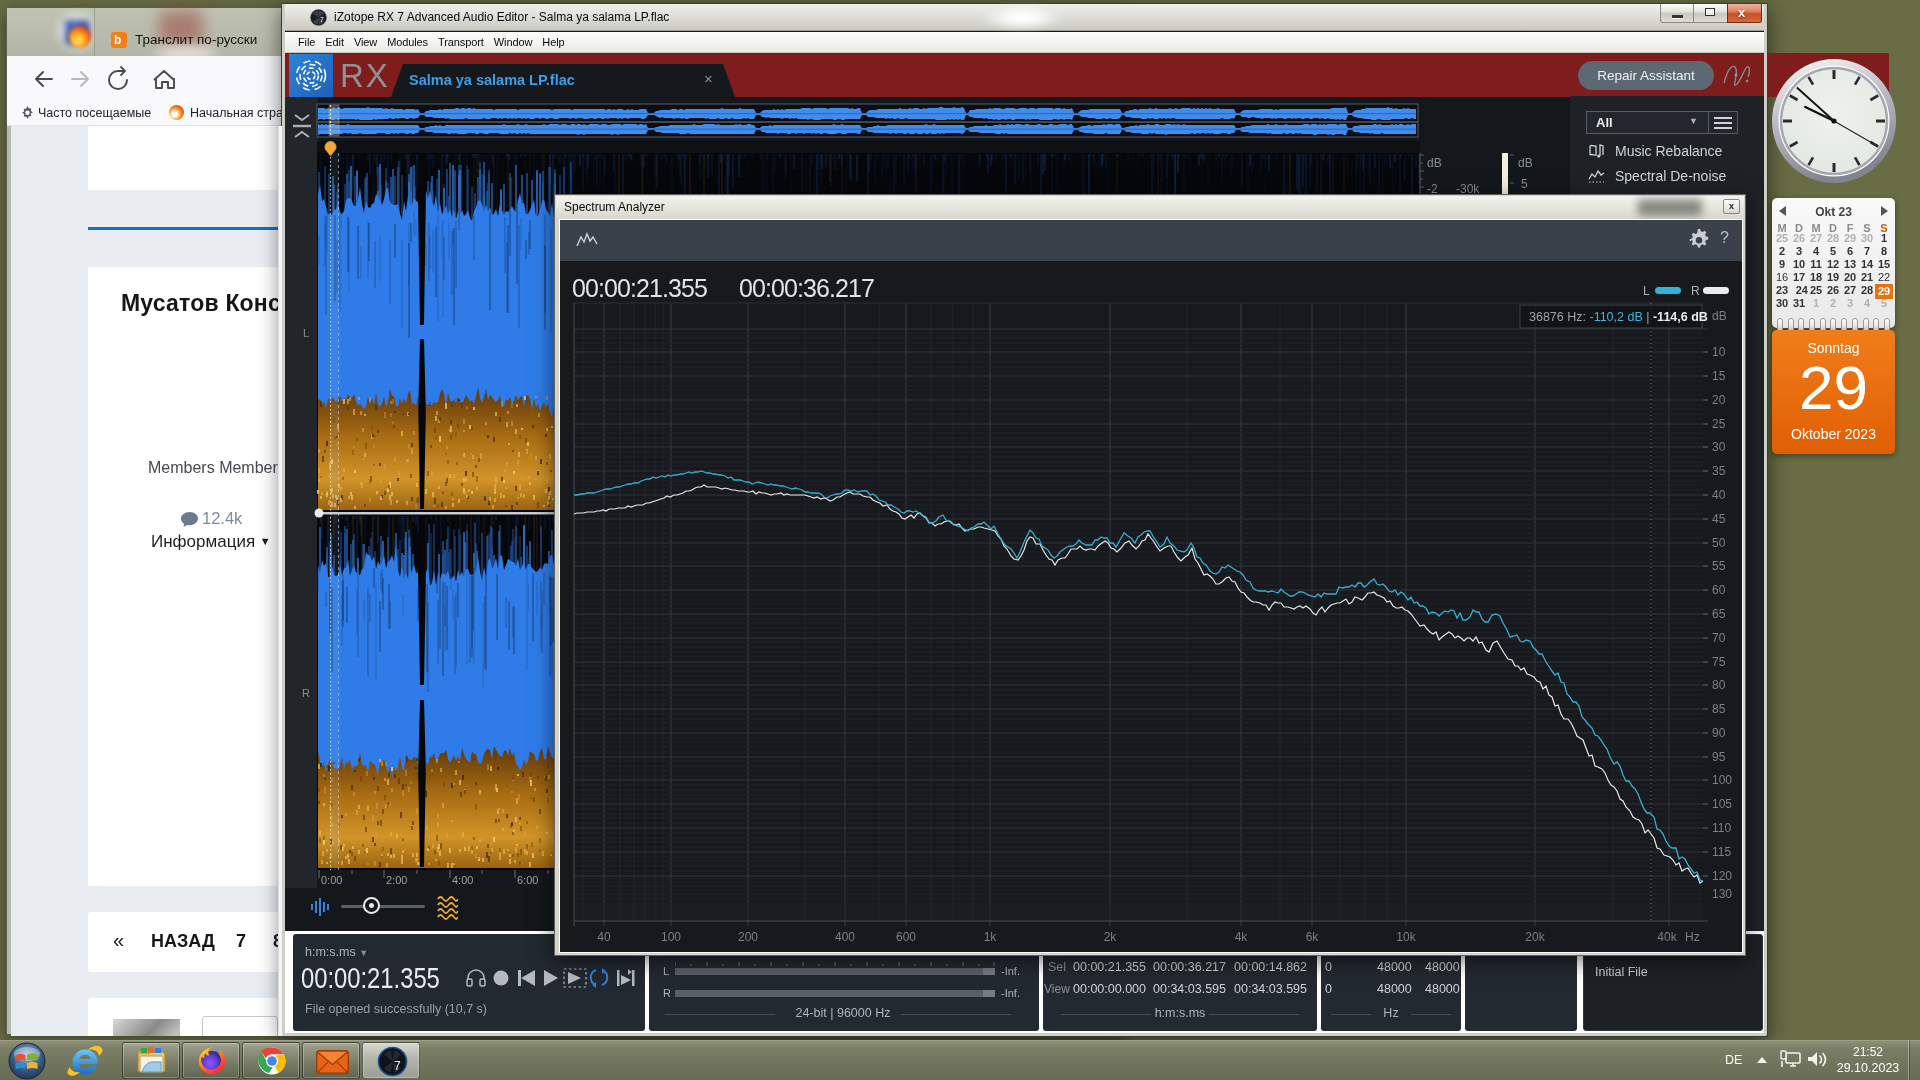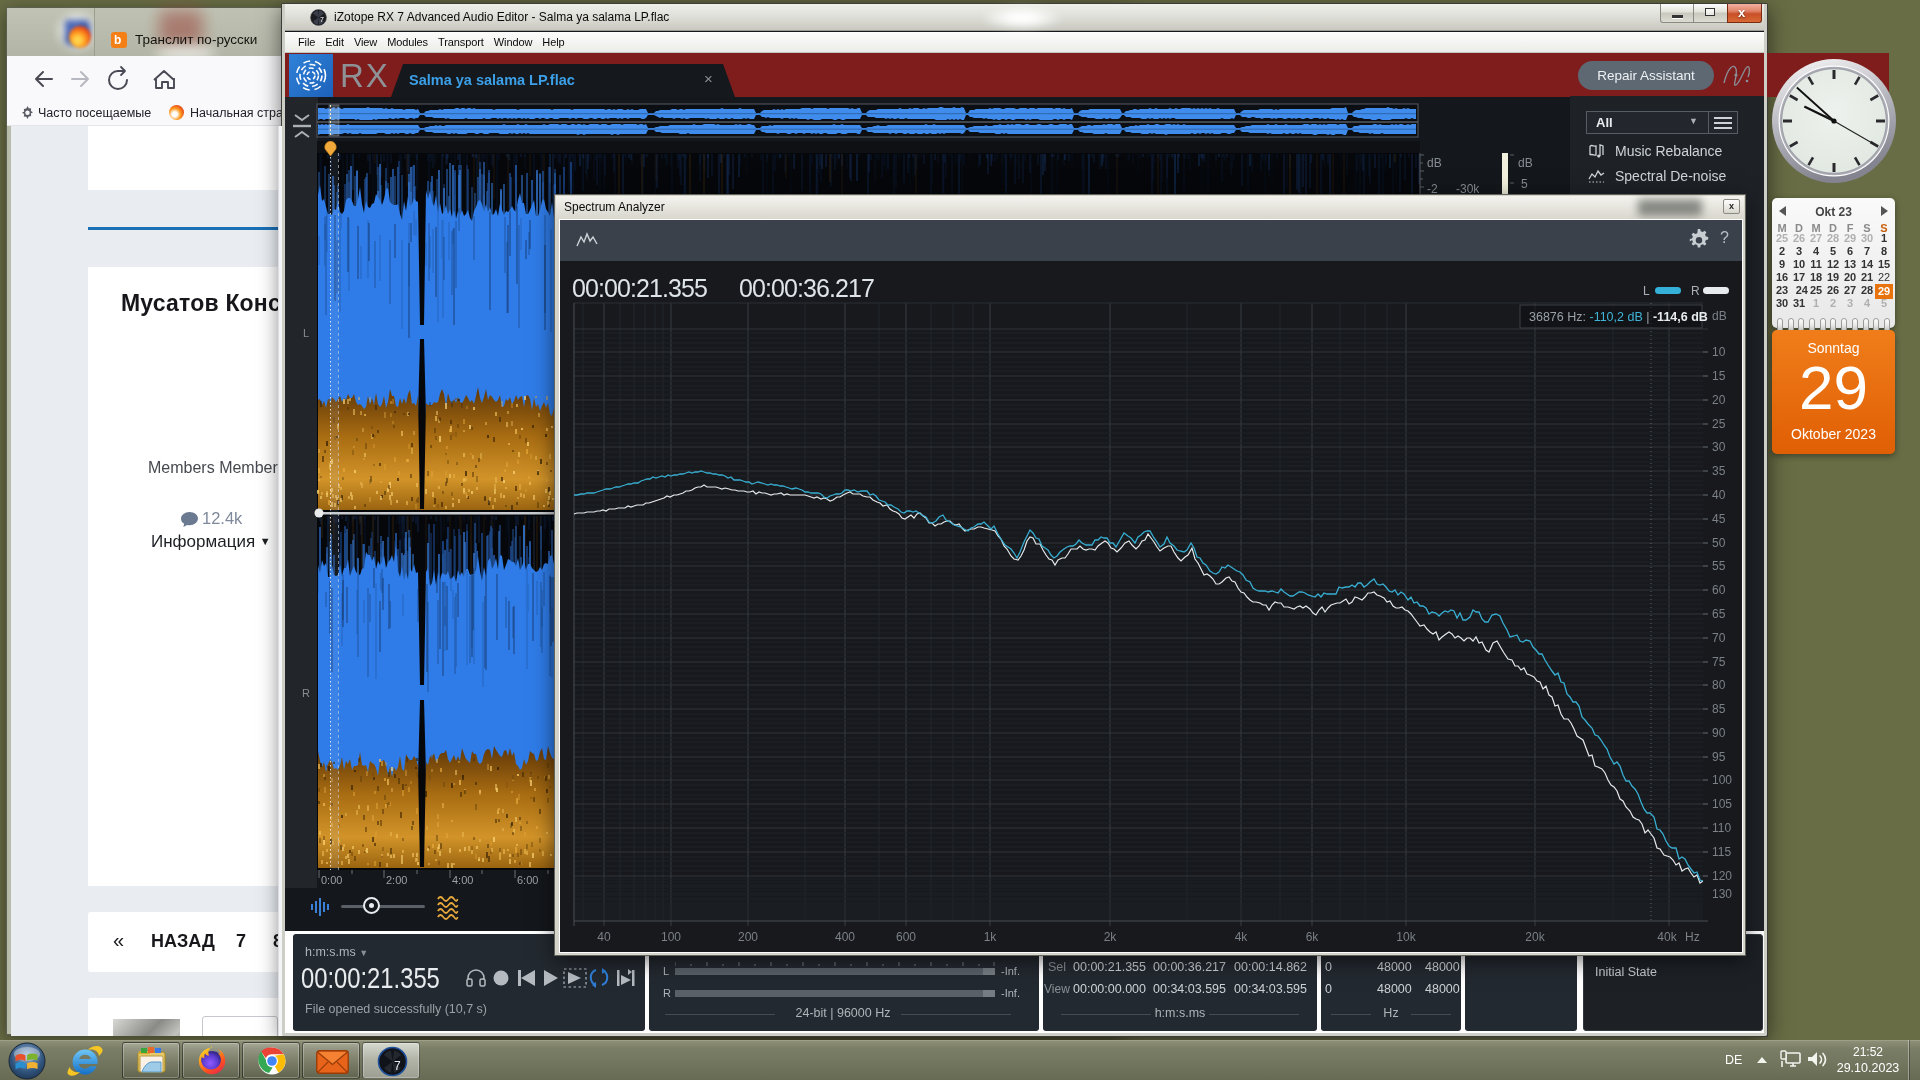--- a/index.html
+++ b/index.html
@@ -410,21 +410,21 @@
     <div class="abs" style="left:4px;top:48px;font-size:12.5px;color:#ccd2d6">0</div>
     <div class="abs" style="left:56px;top:48px;font-size:12.5px;color:#ccd2d6">48000</div>
     <div class="abs" style="left:104px;top:48px;font-size:12.5px;color:#ccd2d6">48000</div>
     <div class="abs" style="left:0;top:72px;width:140px;font-size:12.5px;color:#aeb4ba;text-align:center">Hz</div>
     <div class="abs" style="left:10px;top:80px;width:40px;height:1px;background:#454c54"></div>
     <div class="abs" style="left:90px;top:80px;width:40px;height:1px;background:#454c54"></div>
   </div>
   <div class="abs" style="left:1181px;top:3px;width:112px;height:97px;background:#232930;border-radius:3px"></div>
 
   <div class="abs" style="left:1299px;top:3px;width:180px;height:97px;background:#1d2126;border:1px solid #32383e;border-radius:3px">
-    <div class="abs" style="left:11px;top:30px;font-size:12.5px;color:#c6ccd2">Initial State</div>
+    <div class="abs" style="left:11px;top:30px;font-size:12.5px;color:#c6ccd2">Initial File</div>
   </div>
 </div>
 
 <div class="abs" style="left:284px;top:888px;width:273px;height:43px;background:#14171b;z-index:6">
   <svg class="abs" style="left:26px;top:9px" width="22" height="20" viewBox="0 0 22 20">
     <g stroke="#3f8ced" stroke-width="1.8" fill="none">
         <path d="M2 7v6M6 4v12M10 1v18M14 5v10M18 7v6"></path>
       </g>
   </svg>
   <div class="abs" style="left:57px;top:17px;width:84px;height:2.5px;background:#596068;border-radius:2px"></div>
@@ -591,21 +591,21 @@
 <div class="abs" style="left:1841px;top:245px;width:18px;height:14px;color:#333;font-size:11px;font-weight:bold;text-align:center">6</div>
 <div class="abs" style="left:1858px;top:245px;width:18px;height:14px;color:#333;font-size:11px;font-weight:bold;text-align:center">7</div>
 <div class="abs" style="left:1875px;top:245px;width:18px;height:14px;color:#333;font-size:11px;font-weight:bold;text-align:center">8</div>
 <div class="abs" style="left:1773px;top:258px;width:18px;height:14px;color:#333;font-size:11px;font-weight:bold;text-align:center">9</div>
 <div class="abs" style="left:1790px;top:258px;width:18px;height:14px;color:#333;font-size:11px;font-weight:bold;text-align:center">10</div>
 <div class="abs" style="left:1807px;top:258px;width:18px;height:14px;color:#333;font-size:11px;font-weight:bold;text-align:center">11</div>
 <div class="abs" style="left:1824px;top:258px;width:18px;height:14px;color:#333;font-size:11px;font-weight:bold;text-align:center">12</div>
 <div class="abs" style="left:1841px;top:258px;width:18px;height:14px;color:#333;font-size:11px;font-weight:bold;text-align:center">13</div>
 <div class="abs" style="left:1858px;top:258px;width:18px;height:14px;color:#333;font-size:11px;font-weight:bold;text-align:center">14</div>
 <div class="abs" style="left:1875px;top:258px;width:18px;height:14px;color:#333;font-size:11px;font-weight:bold;text-align:center">15</div>
-<div class="abs" style="left:1773px;top:271px;width:18px;height:14px;color:#333;font-size:11px;font-weight:bold;text-align:center">16</div>
+<div class="abs" style="left:1773px;top:271px;width:18px;height:14px;color:#333;font-size:11px;font-weight:normal;text-align:center">16</div>
 <div class="abs" style="left:1790px;top:271px;width:18px;height:14px;color:#333;font-size:11px;font-weight:bold;text-align:center">17</div>
 <div class="abs" style="left:1807px;top:271px;width:18px;height:14px;color:#333;font-size:11px;font-weight:bold;text-align:center">18</div>
 <div class="abs" style="left:1824px;top:271px;width:18px;height:14px;color:#333;font-size:11px;font-weight:bold;text-align:center">19</div>
 <div class="abs" style="left:1841px;top:271px;width:18px;height:14px;color:#333;font-size:11px;font-weight:bold;text-align:center">20</div>
 <div class="abs" style="left:1858px;top:271px;width:18px;height:14px;color:#333;font-size:11px;font-weight:bold;text-align:center">21</div>
 <div class="abs" style="left:1875px;top:271px;width:18px;height:14px;color:#333;font-size:11px;font-weight:normal;text-align:center">22</div>
 <div class="abs" style="left:1773px;top:284px;width:18px;height:14px;color:#333;font-size:11px;font-weight:bold;text-align:center">23</div>
 <div class="abs" style="left:1790px;top:284px;width:18px;height:14px;color:#333;font-size:11px;font-weight:bold;text-align:right">24</div>
 <div class="abs" style="left:1807px;top:284px;width:18px;height:14px;color:#333;font-size:11px;font-weight:bold;text-align:center">25</div>
 <div class="abs" style="left:1824px;top:284px;width:18px;height:14px;color:#333;font-size:11px;font-weight:bold;text-align:center">26</div>

